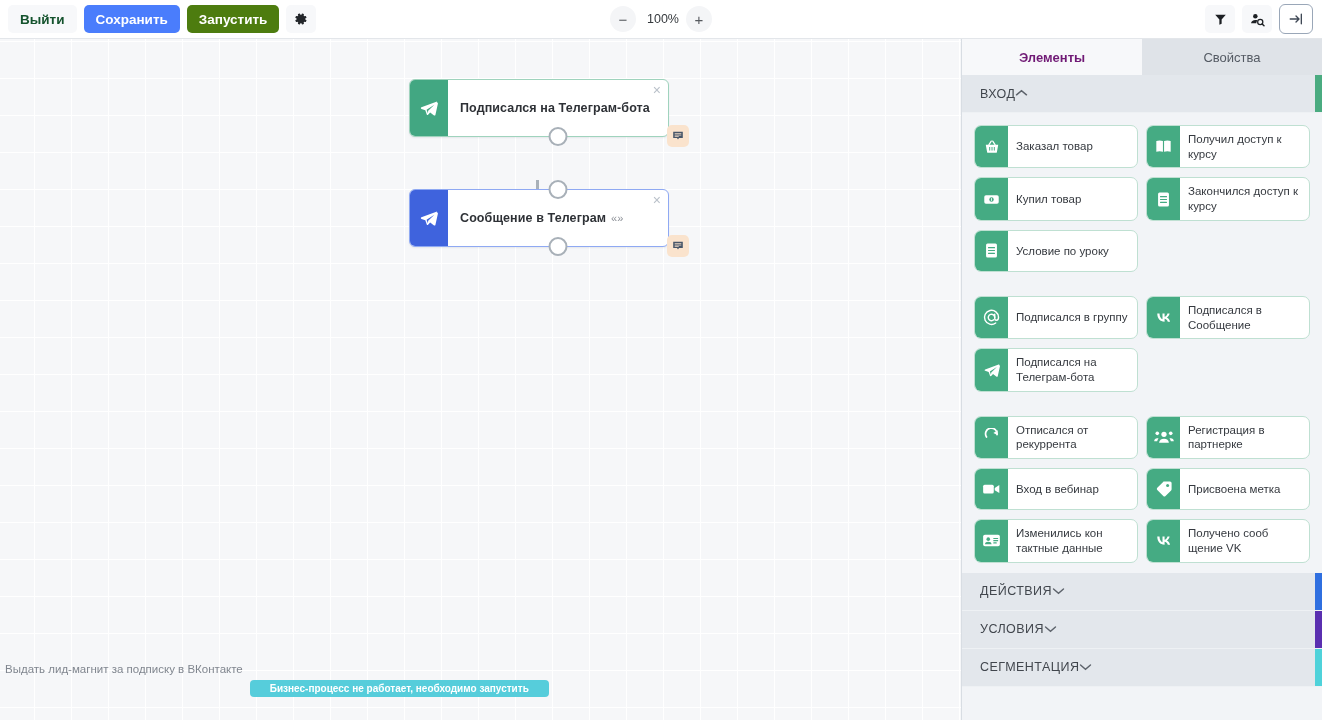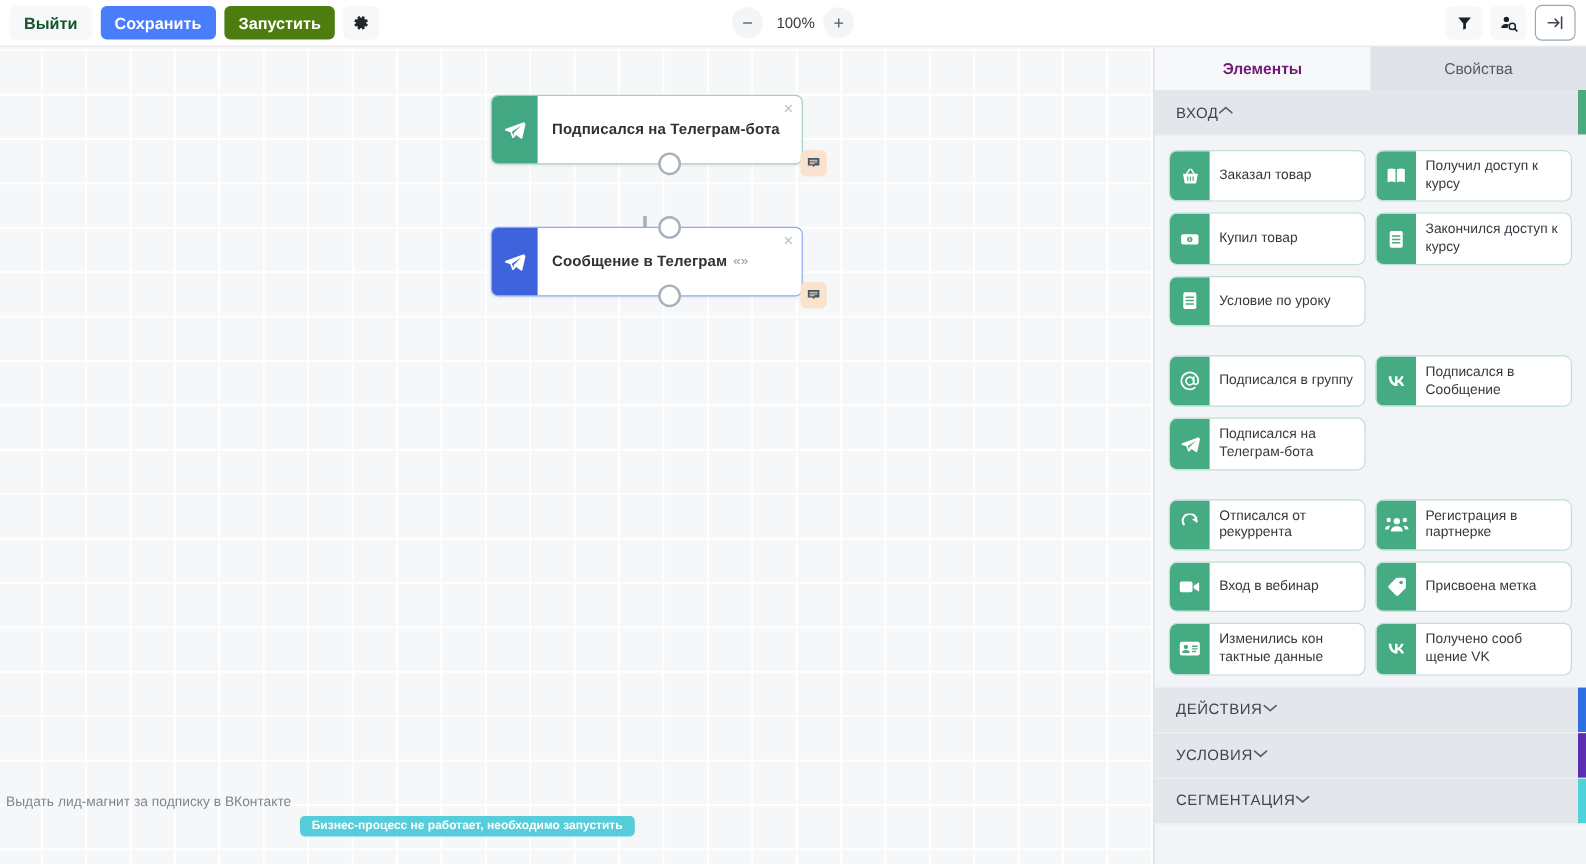--- a/index.html
+++ b/index.html
@@ -146,21 +146,21 @@
   
   .statusbar {
     position: absolute; left: 0; bottom: 23px;
     display: flex; align-items: center; gap: 7px;
     padding-left: 5px; z-index: 12; text-align: center;
   }
   .status-text { font-size: 11.5px; color: #80868f; }
   .status-badge {
     background: #56cddb; color: #ffffff;
     font-size: 10px; font-weight: 700;
-    border-radius: 4px; padding: 3px 10px;
+    border-radius: 4px; padding: 3px 20px;
     white-space: nowrap;
     margin-top: 40px;
   }
 
   
   .panel {
     position: absolute; top: 39px; right: 0;
     width: 361px; height: 681px;
     background: #f2f4f7;
     border-left: 1px solid #d8dde3;

